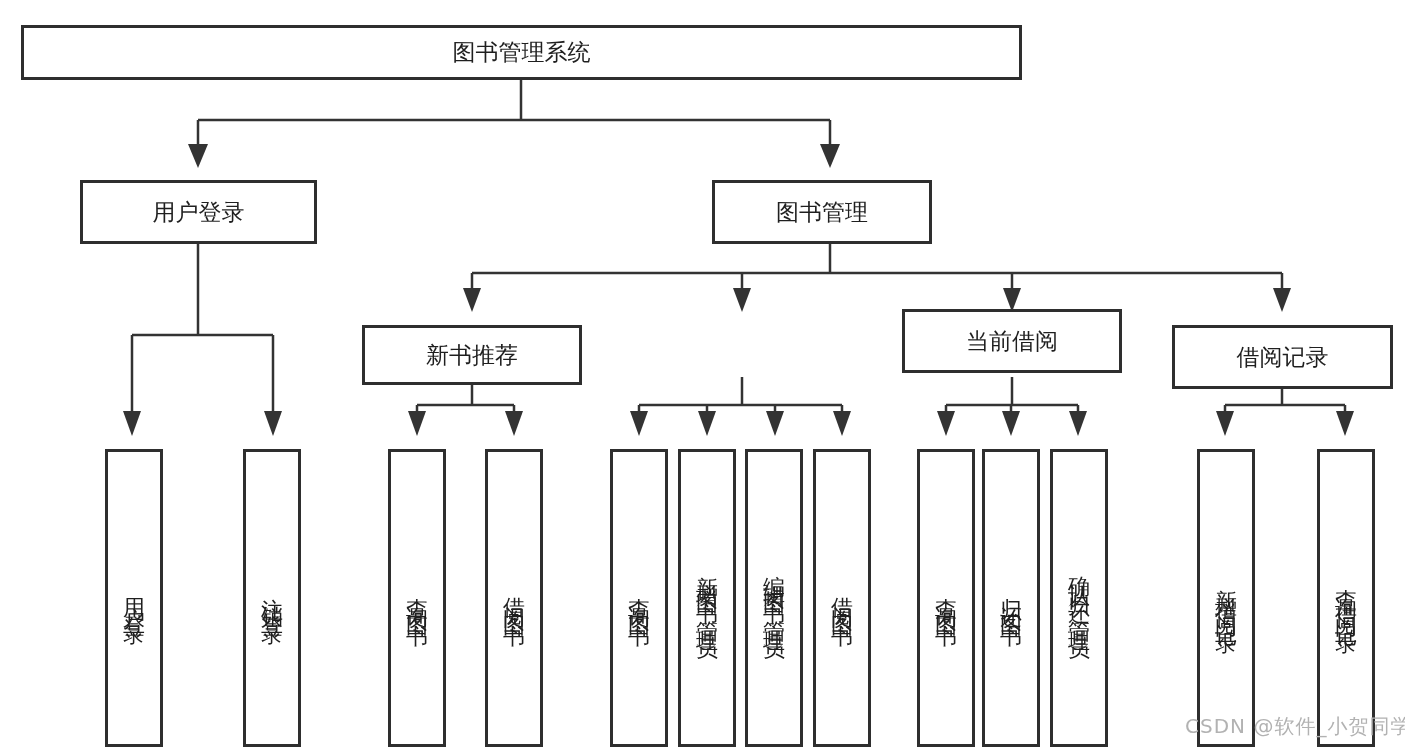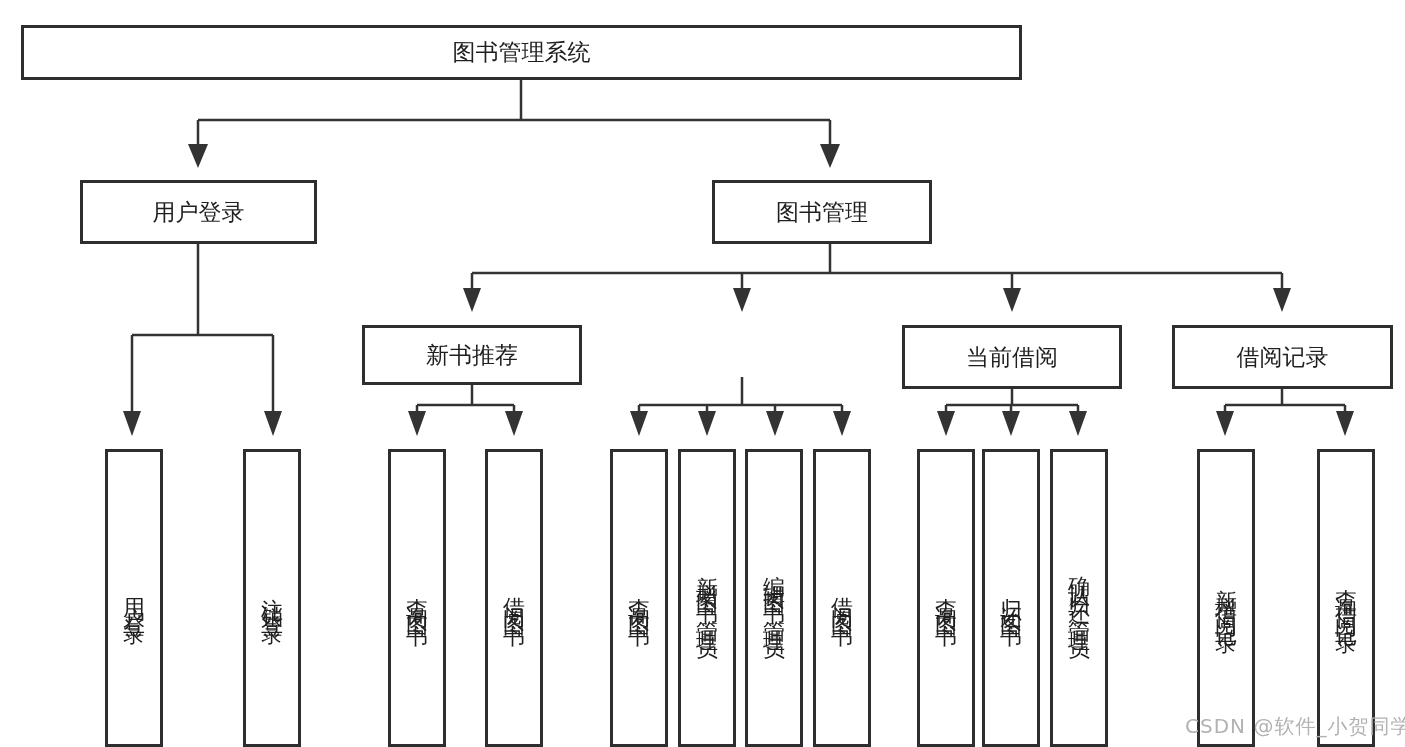--- a/index.html
+++ b/index.html
@@ -116,21 +116,21 @@
   <div class="node" style="left:80px;top:168px;width:237px;height:64px">
     <span>用户登录</span>
   </div>
   <div class="node" style="left:712px;top:168px;width:220px;height:64px">
     <span>图书管理</span>
   </div>
 
   <div class="node" style="left:362px;top:313px;width:220px;height:60px">
     <span>新书推荐</span>
   </div>
-  <div class="node" style="left:902px;top:313px;width:220px;height:64px">
+  <div class="node" style="left:902px;top:297px;width:220px;height:64px">
     <span>当前借阅</span>
   </div>
   <div class="node" style="left:1172px;top:313px;width:221px;height:64px">
     <span>借阅记录</span>
   </div>
 
   <div class="node leaf" style="left:105px;top:437px;width:58px;height:298px">
     <span class="v">用户登录</span>
   </div>
   <div class="node leaf" style="left:243px;top:437px;width:58px;height:298px">

